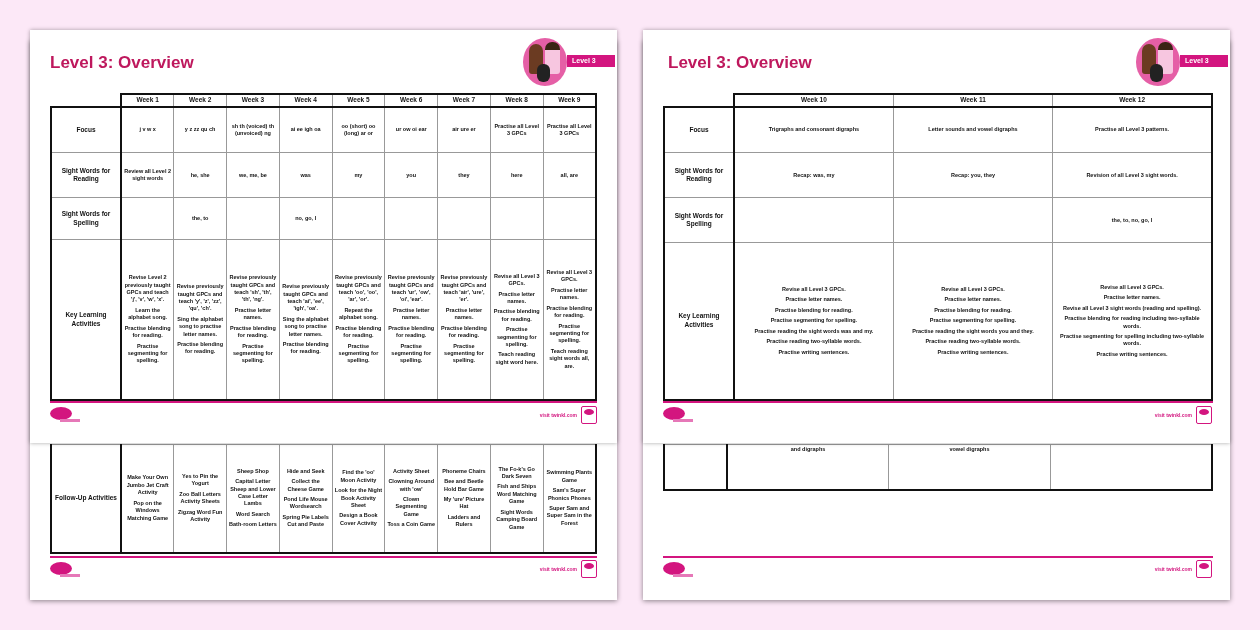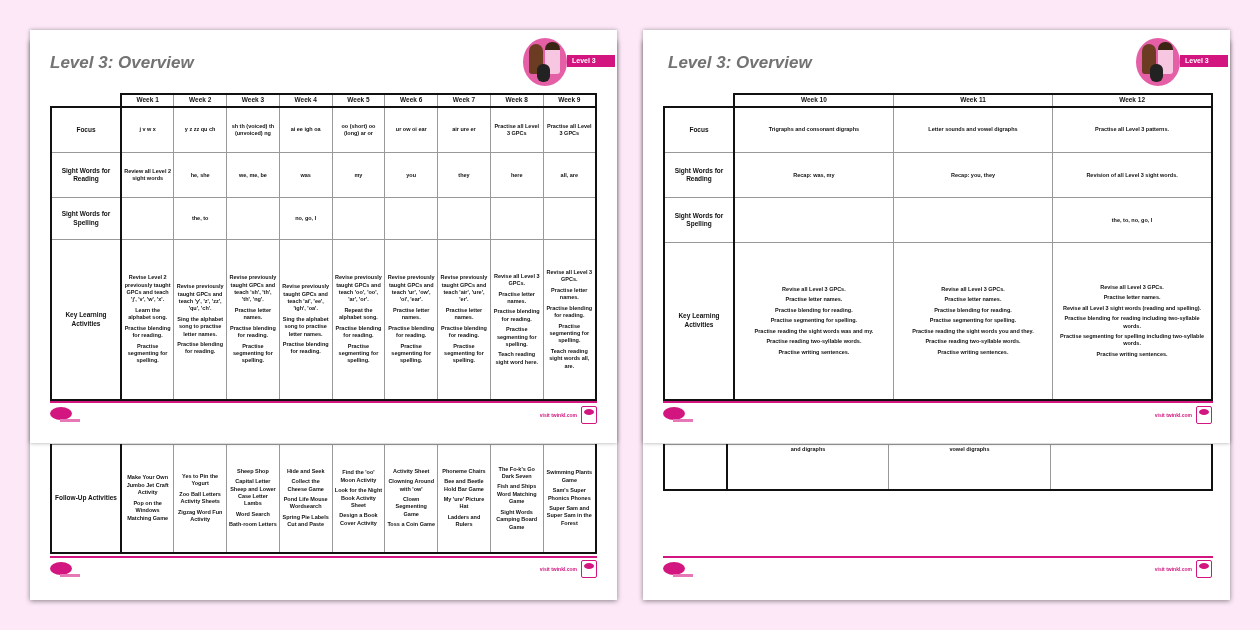--- a/index.html
+++ b/index.html
@@ -1,19 +1,19 @@
 <!DOCTYPE html>
 <html><head>
 <meta charset="utf-8">
 <style>
   * { box-sizing: border-box; margin: 0; padding: 0; }
   body { width: 1260px; height: 630px; background: #fce8f7; font-family: "Liberation Sans", sans-serif; position: relative; overflow: hidden; }
   .page { position: absolute; background: #fff; box-shadow: 0 0 4px rgba(0,0,0,0.35); }
   .page-back { box-shadow: 0 1px 5px rgba(0,0,0,0.45); }
-  .title { position: absolute; color: #737373; font-weight: bold; font-size: 17px; font-style: italic; }
+  .title { position: absolute; color: #be185d; font-weight: bold; font-size: 17px; }
   .badge-wrap { position: absolute; width: 92px; height: 50px; }
   .avatar { position: absolute; left: 0; top: 0; width: 44px; height: 48px; border-radius: 50%; background: #e55fa6; overflow: hidden; }
   .avatar .p1 { position: absolute; left: 6px; top: 6px; width: 14px; height: 30px; background: #6b3b22; border-radius: 7px 7px 3px 3px; }
   .avatar .p2 { position: absolute; left: 22px; top: 4px; width: 15px; height: 32px; background: #f7c6e0; border-radius: 7px 7px 3px 3px; border-top: 8px solid #3a2414; }
   .avatar .p3 { position: absolute; left: 14px; top: 26px; width: 13px; height: 18px; background: #222; border-radius: 6px; }
   .level-tag { position: absolute; left: 44px; top: 17px; width: 48px; height: 12px; background: #d3157f; color: #fff; font-size: 7px; font-weight: bold; padding-left: 5px; line-height: 12px; }
   table.grid { position: absolute; border-collapse: collapse; table-layout: fixed; }
   table.grid td, table.grid th { border: 1px solid #999; font-size: 5.5px; text-align: center; vertical-align: middle; color: #111; font-weight: bold; line-height: 1.35; padding: 1px 2px; }
   table.grid th { font-size: 6.5px; border-bottom: 2px solid #111; height: 10px; }
   table.grid th.blank { border: none; background: transparent; }

